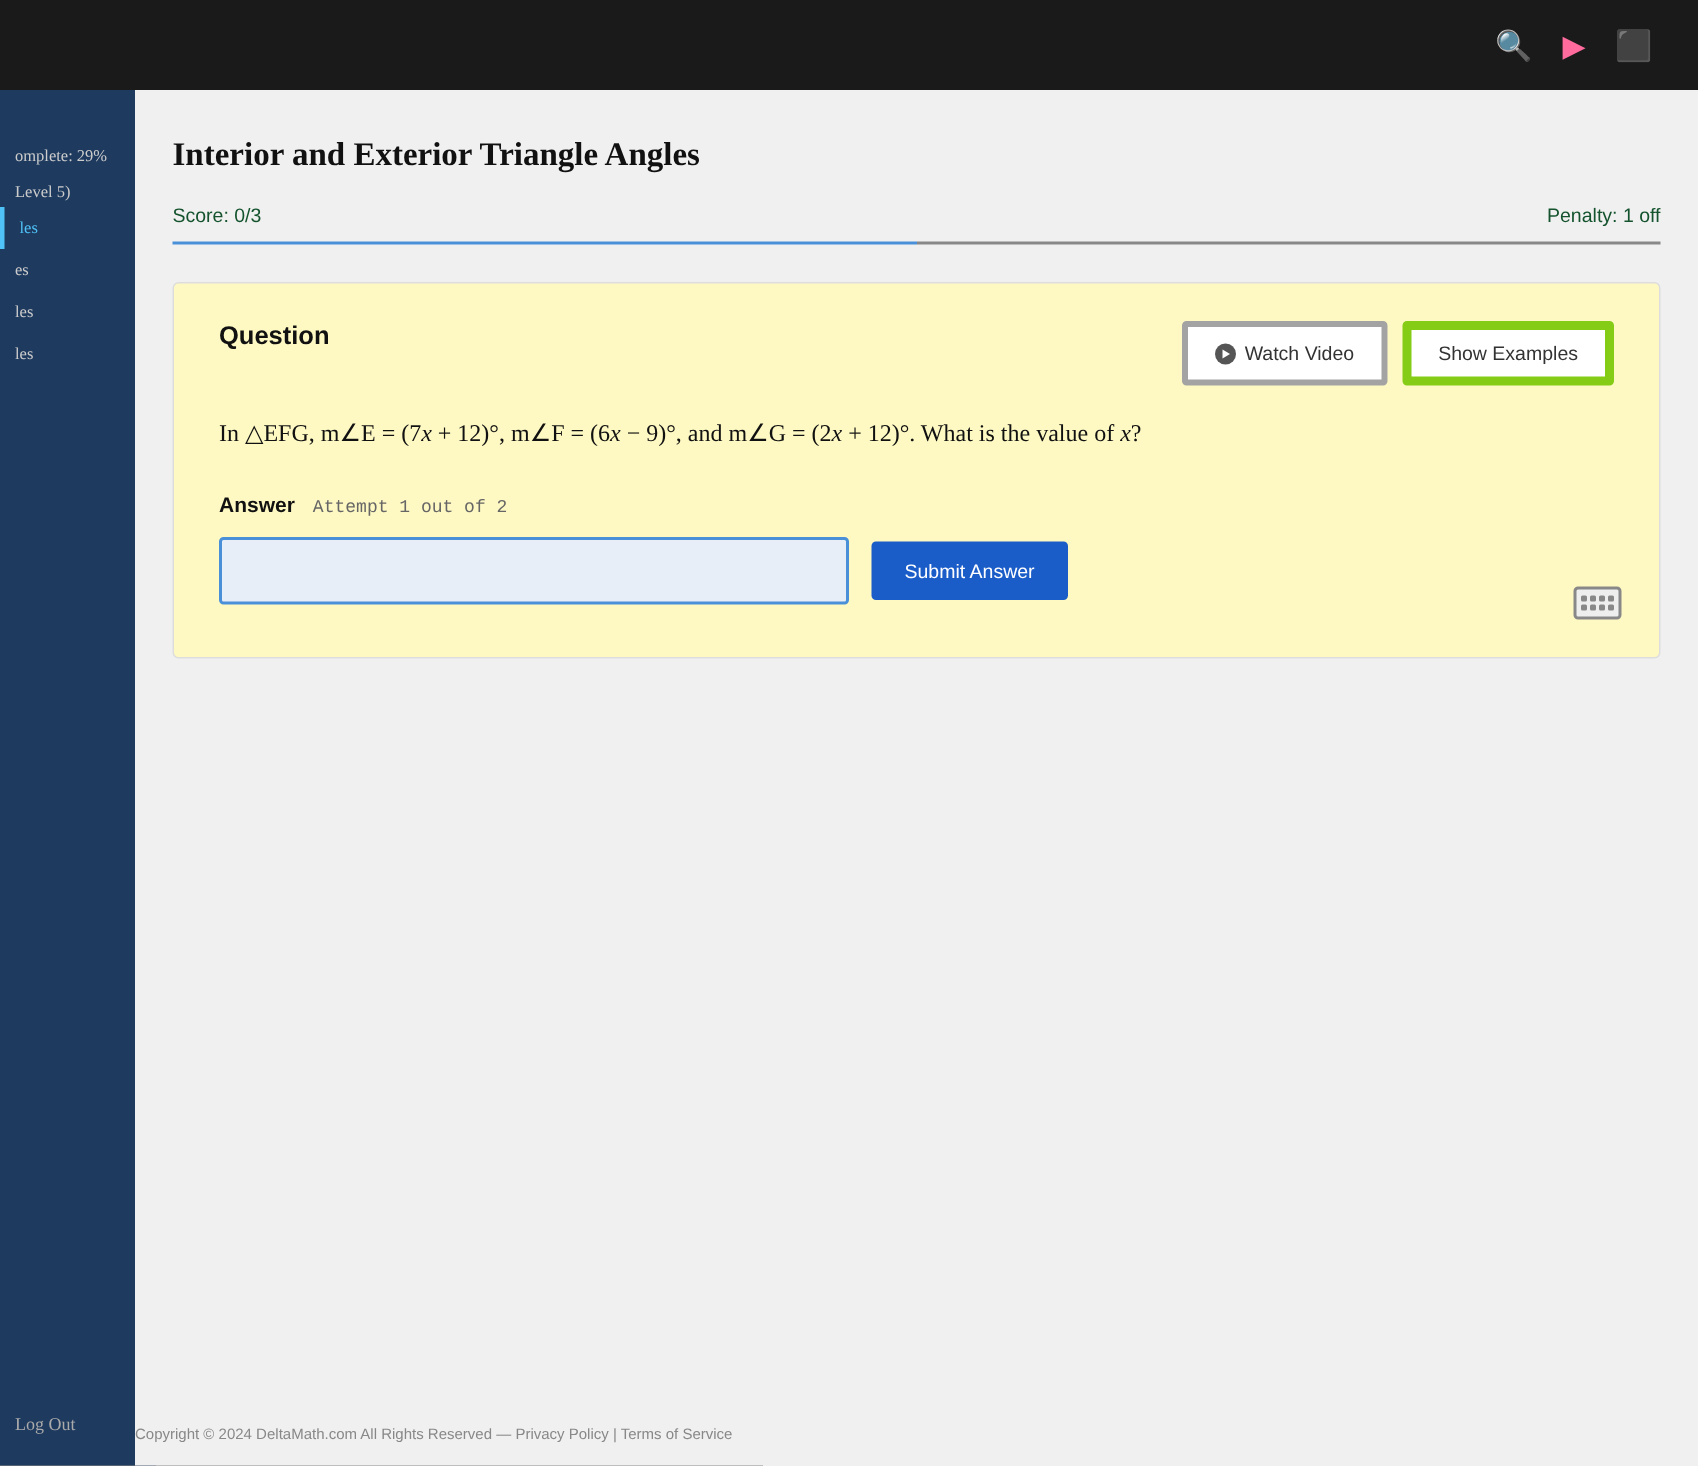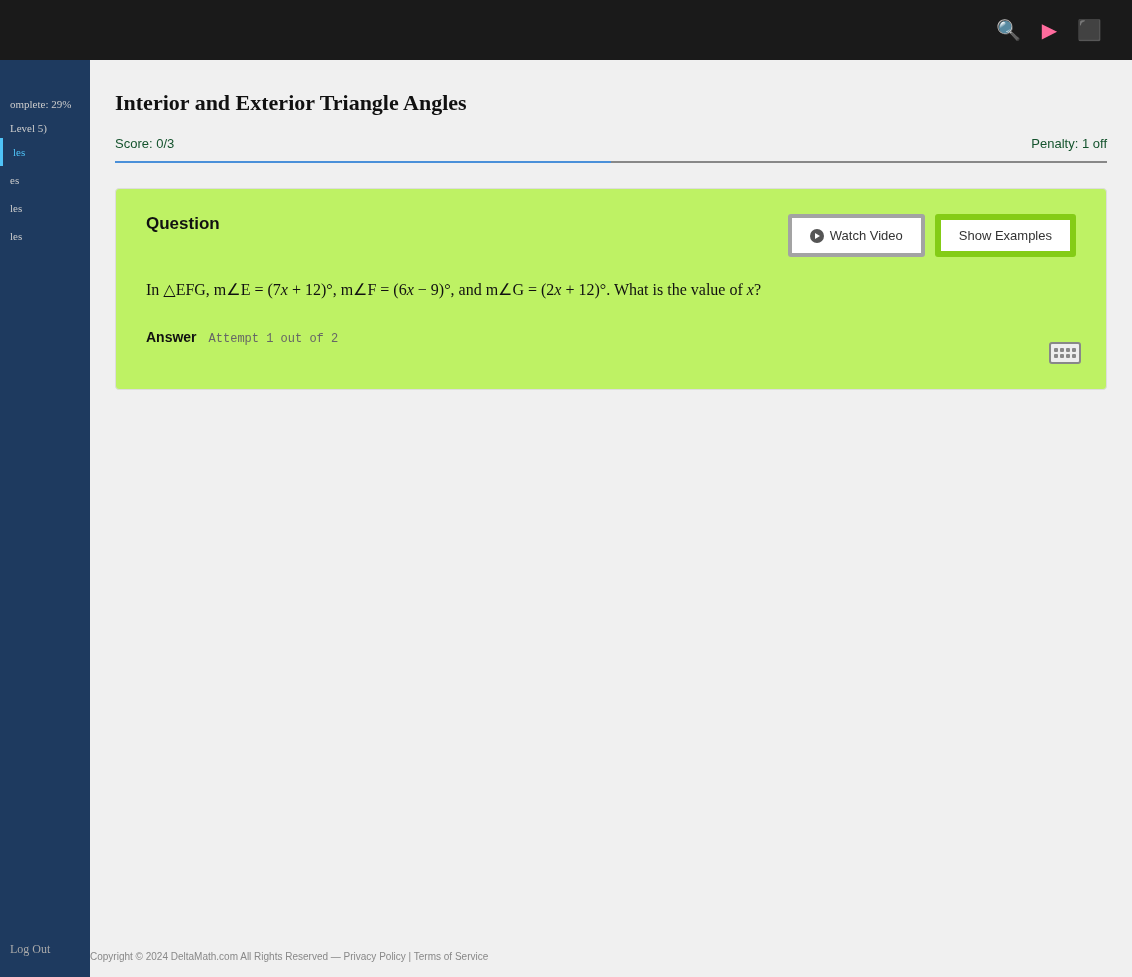--- a/index.html
+++ b/index.html
@@ -104,21 +104,21 @@
     }
 
     .divider {
       width: 100%;
       height: 2px;
       background: linear-gradient(to right, #4a90d9 50%, #888 50%);
       margin-bottom: 25px;
     }
 
     .question-container {
-      background-color: #bef264;
+      background-color: #fef9c3;
       border: 1px solid #ddd;
       border-radius: 4px;
       padding: 25px 30px 35px;
       position: relative;
     }
 
     .question-header {
       display: flex;
       justify-content: space-between;
       align-items: flex-start;
@@ -326,20 +326,26 @@
 
     <div class="question-text">
       In △EFG, m∠E = (7<span class="math">x</span> + 12)°, m∠F = (6<span class="math">x</span> − 9)°, and m∠G = (2<span class="math">x</span> + 12)°. What is the value of <span class="math">x</span>?
     </div>
 
     <div class="answer-section">
       <div style="margin-bottom:8px;">
         <span class="answer-label">Answer</span>
         <span class="attempt-label">Attempt 1 out of 2</span>
       </div>
+      <div class="answer-row">
+        <input class="answer-input" type="text" value="" style="">
+        <button class="submit-btn">
+          <span>Submit Answer</span>
+        </button>
+      </div>
     </div>
 
     <div class="keyboard-icon" style="position:absolute;right:25px;bottom:25px;">
       <div class="keyboard-icon-inner">
         <div class="key-dot"></div>
         <div class="key-dot"></div>
         <div class="key-dot"></div>
         <div class="key-dot"></div>
         <div class="key-dot"></div>
         <div class="key-dot"></div>

